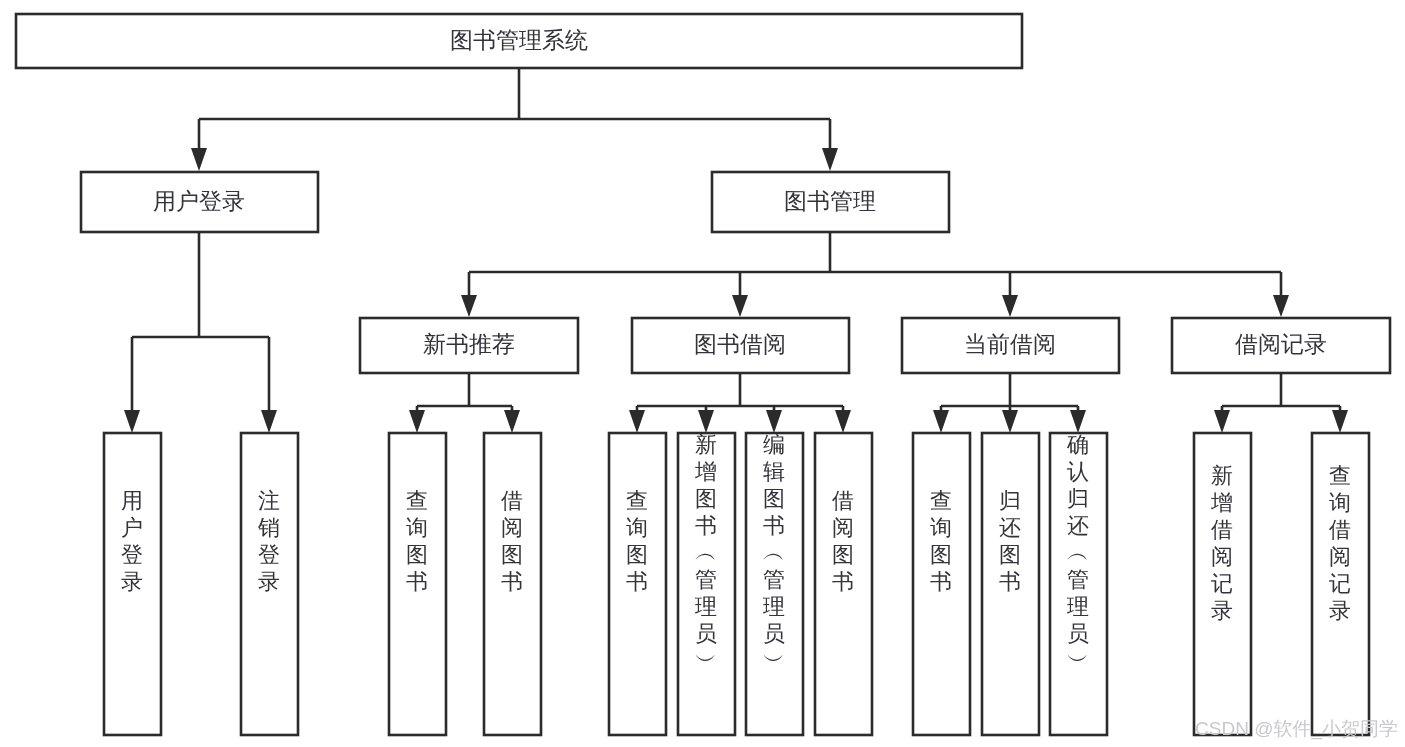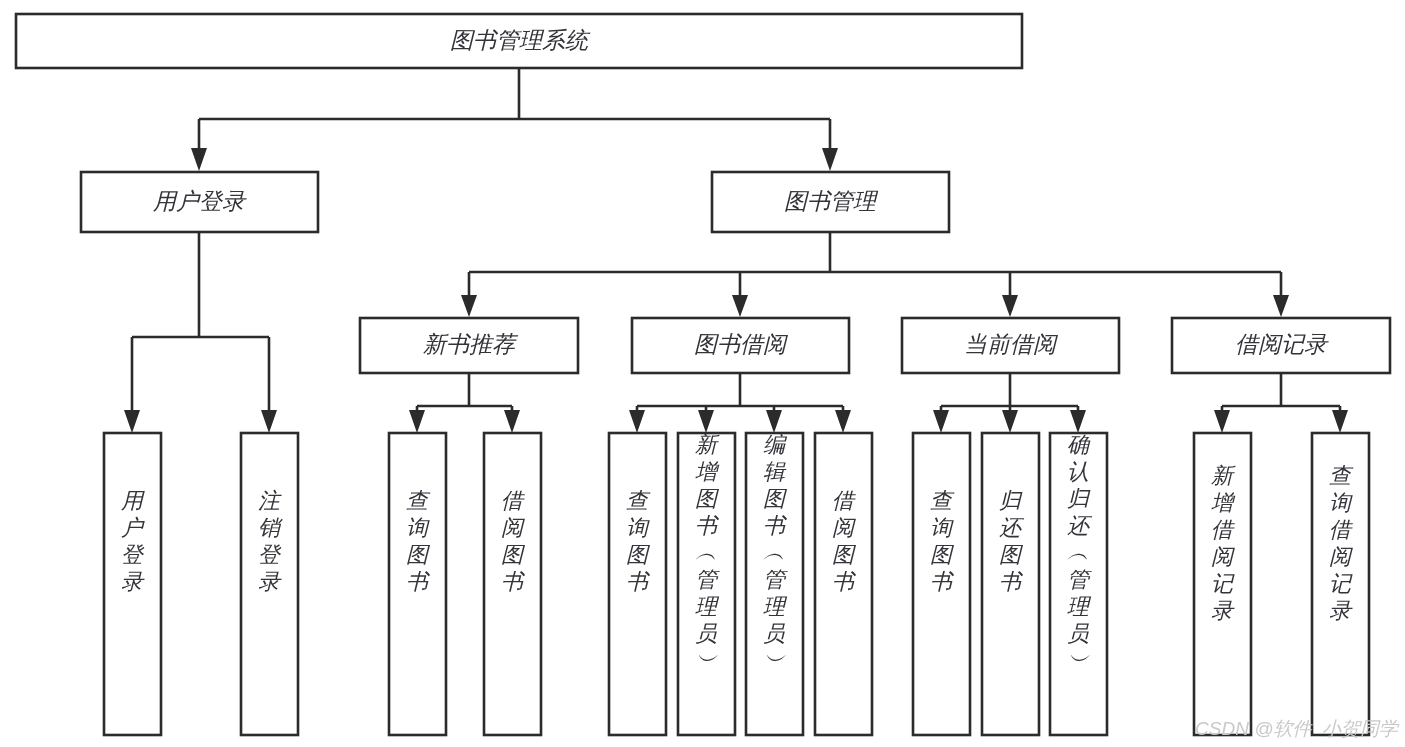--- a/index.html
+++ b/index.html
@@ -12,21 +12,20 @@
     width: 1405px;
     height: 747px;
     font-family: "Liberation Sans", "DejaVu Sans", sans-serif;
     overflow: hidden;
   }
   #diagram-root {
     position: relative;
     width: 1405px;
     height: 560px;
     background: #ffffff;
-    font-style: italic;
   }
   svg#chart-svg {
     position: absolute;
     top: 0;
     left: 0;
     width: 1405px;
     height: 747px;
     display: block;
   }
   .node-box {

